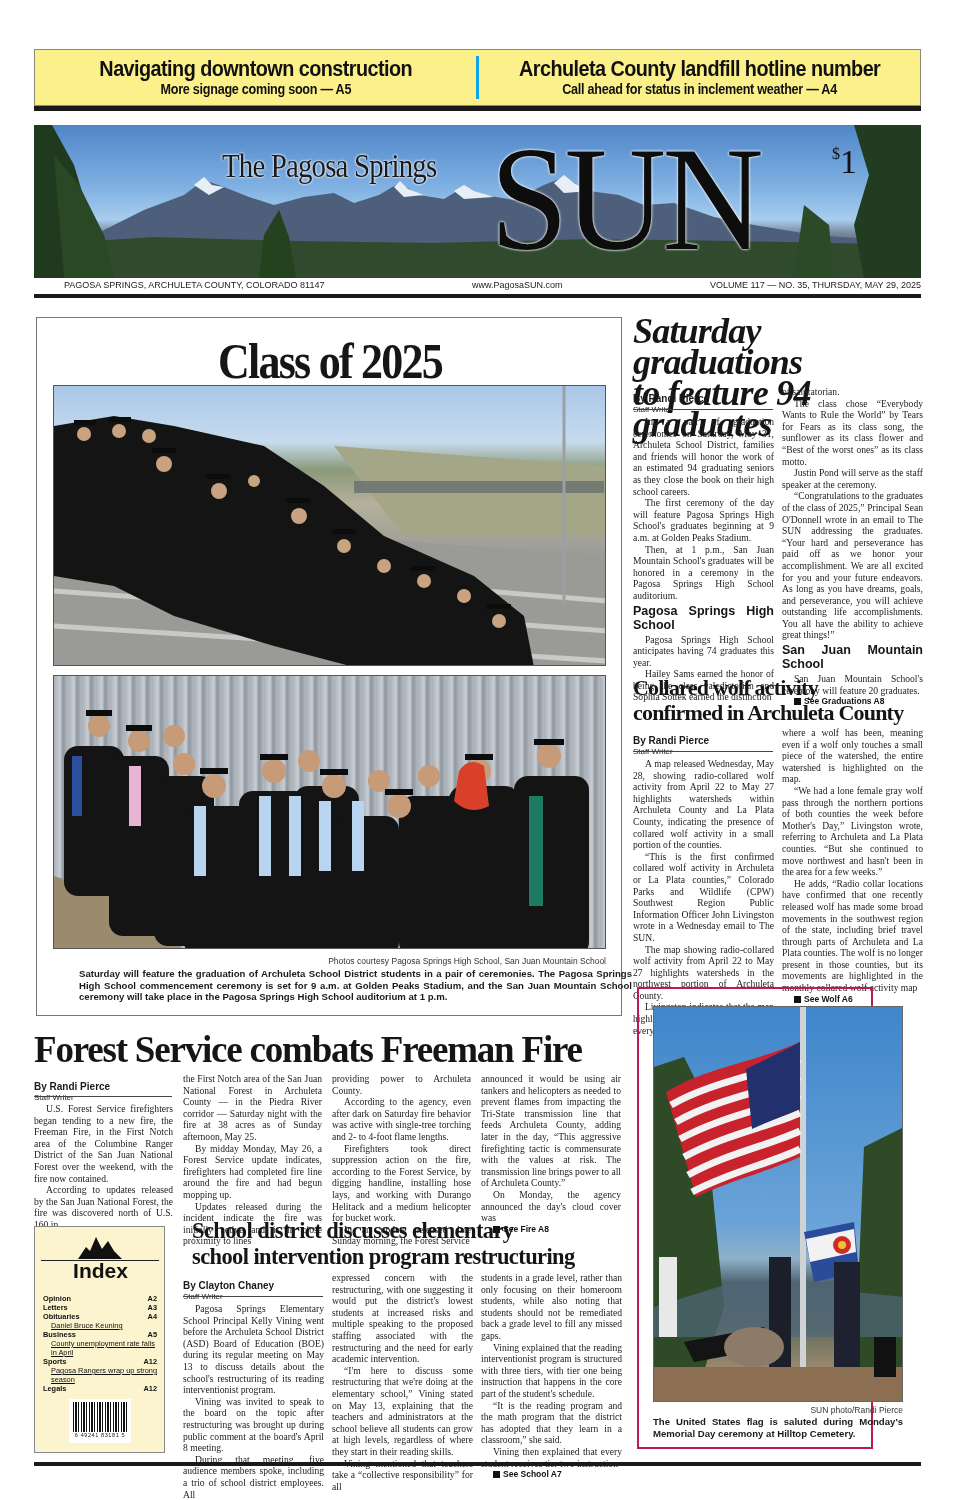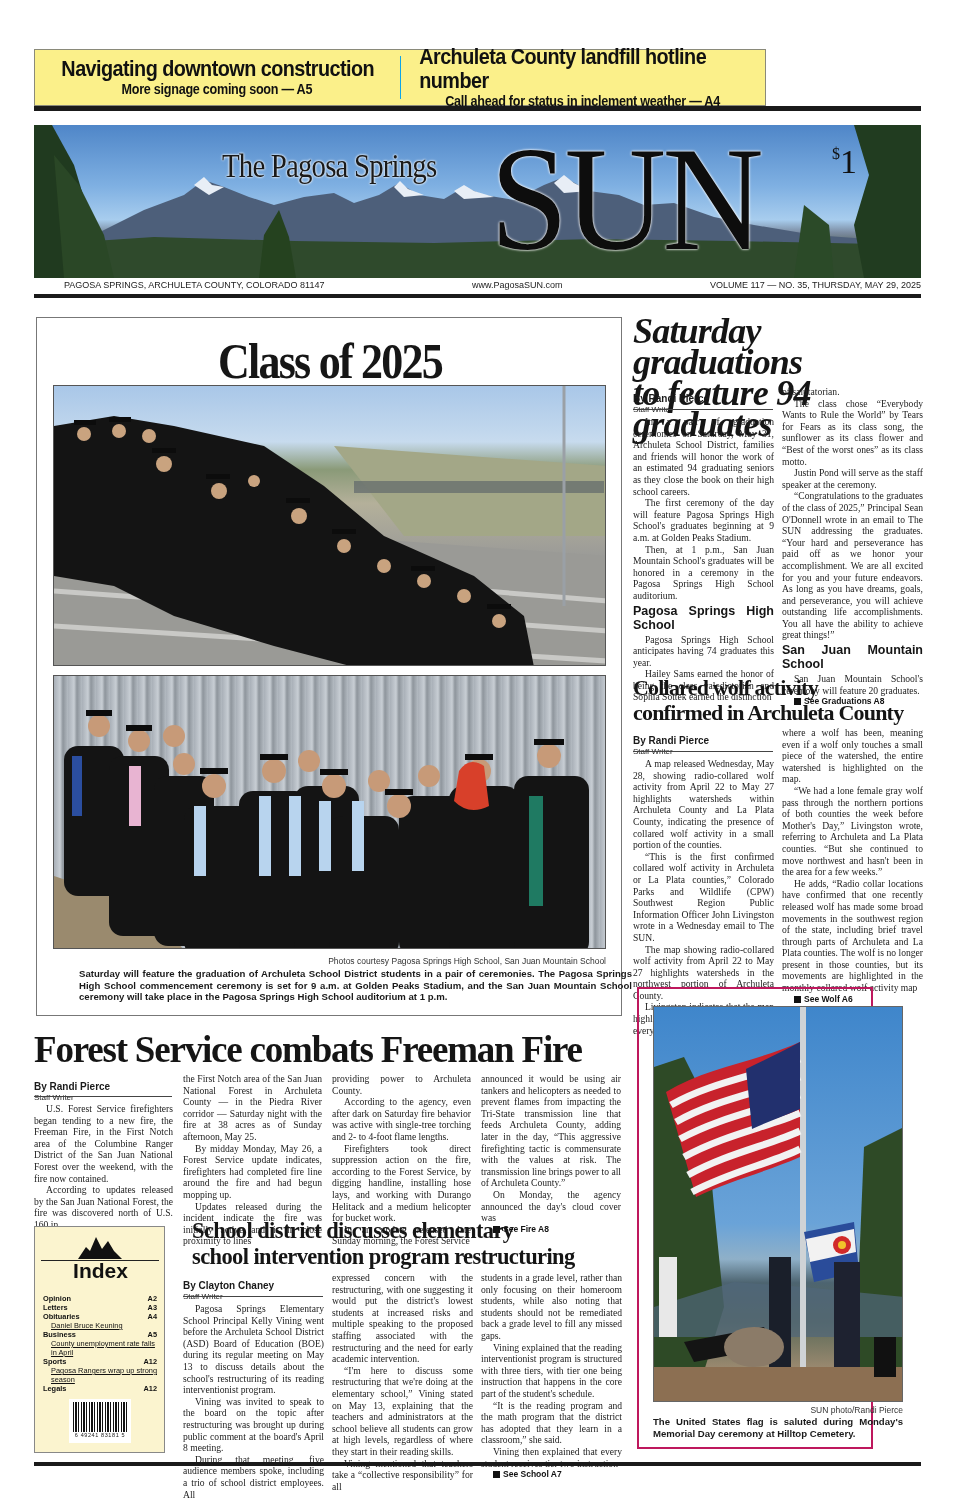--- a/index.html
+++ b/index.html
@@ -1,23 +1,23 @@
 <!DOCTYPE html>
 <html><head>
 <meta charset="utf-8">
 <style>
   * { box-sizing: border-box; margin: 0; padding: 0; }
   html, body { width: 955px; height: 1500px; background: #ffffff; overflow: hidden; }
   body { position: relative; font-family: "DejaVu Serif", serif; color: #1a1a1a; }
 
   
-  .teaser { position: absolute; left: 34px; top: 49px; width: 732px; height: 57px; background: #fbf08a; border: 1px solid #8a8a7a; display: flex; }
+  .teaser { position: absolute; left: 34px; top: 49px; width: 887px; height: 57px; background: #fbf08a; border: 1px solid #8a8a7a; display: flex; }
   .teaser-rule { position: absolute; left: 34px; top: 106px; width: 887px; height: 5px; background: #1a1a1a; }
   .teaser-item { flex: 1; display: flex; flex-direction: column; align-items: center; justify-content: center; font-family: "Liberation Sans", sans-serif; color: #111; }
-  .teaser-item + .teaser-item { border-left: 1px solid #0ea5e9; margin: 6px 0; }
+  .teaser-item + .teaser-item { border-left: 3px solid #0ea5e9; margin: 6px 0; }
   .teaser-head { font-size: 22px; font-weight: bold; letter-spacing: -0.6px; line-height: 24px; transform: scaleX(0.9); }
   .teaser-sub { font-size: 14px; font-weight: bold; letter-spacing: -0.3px; line-height: 17px; transform: scaleX(0.9); }
 
   
   .masthead { position: absolute; left: 34px; top: 125px; width: 887px; height: 153px; overflow: hidden;
     background: linear-gradient(180deg, #4f86c8 0%, #7fb0e2 40%, #a8cdee 62%, #7d8ea4 70%, #4e5a52 80%, #2f4a2c 100%); }
   .mountains { position: absolute; left: 0; top: 0; width: 887px; height: 153px; }
   .mast-pre { position: absolute; left: 188px; top: 22px; font-family: "Liberation Serif", serif; font-size: 34px; color: #1a1a1a; letter-spacing: -1px; text-shadow: 0 0 3px #fff, 0 0 2px #fff; transform: scaleX(0.85); transform-origin: left; }
   .mast-sun { position: absolute; left: 456px; top: 4px; font-family: "Liberation Serif", serif; font-size: 148px; line-height: 140px; color: #0d0d0d; letter-spacing: -4px; text-shadow: 0 0 3px #fff, 0 0 2px #fff; transform: scaleX(0.95); transform-origin: left; }
   .mast-price { position: absolute; left: 798px; top: 18px; font-family: "Liberation Serif", serif; font-size: 34px; color: #111; }

